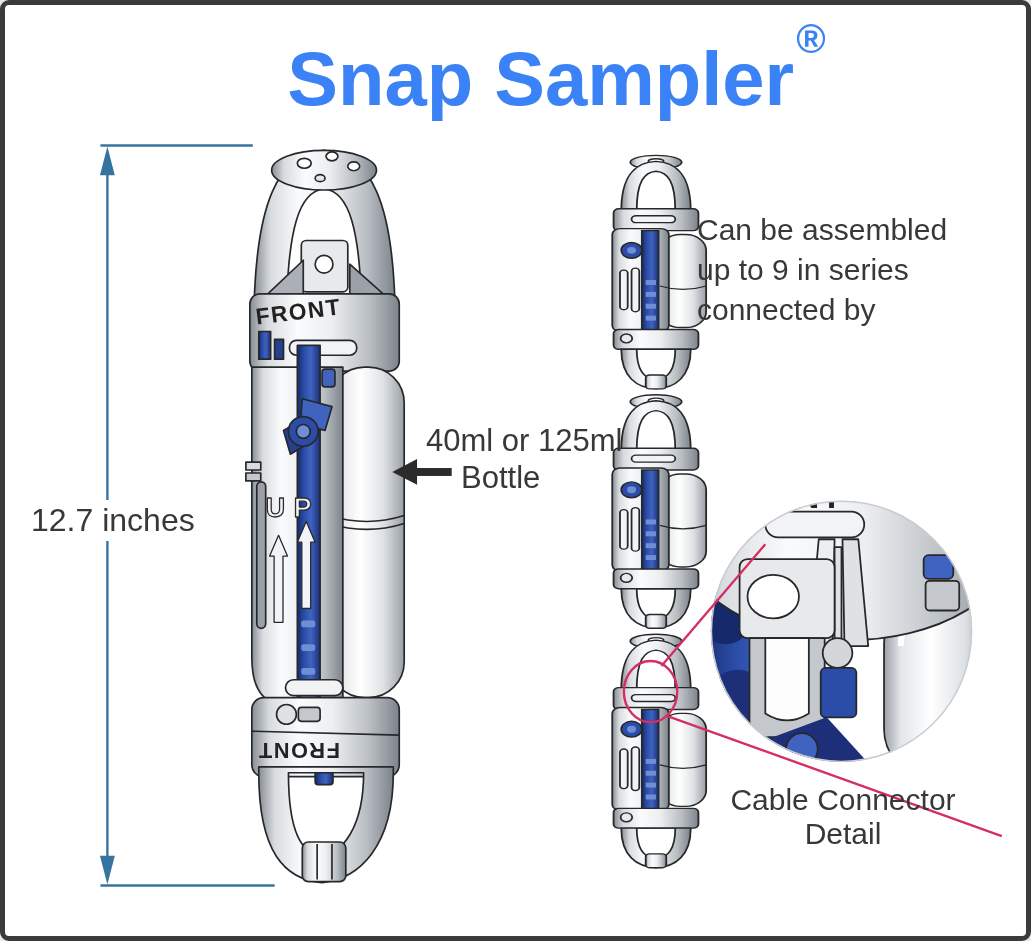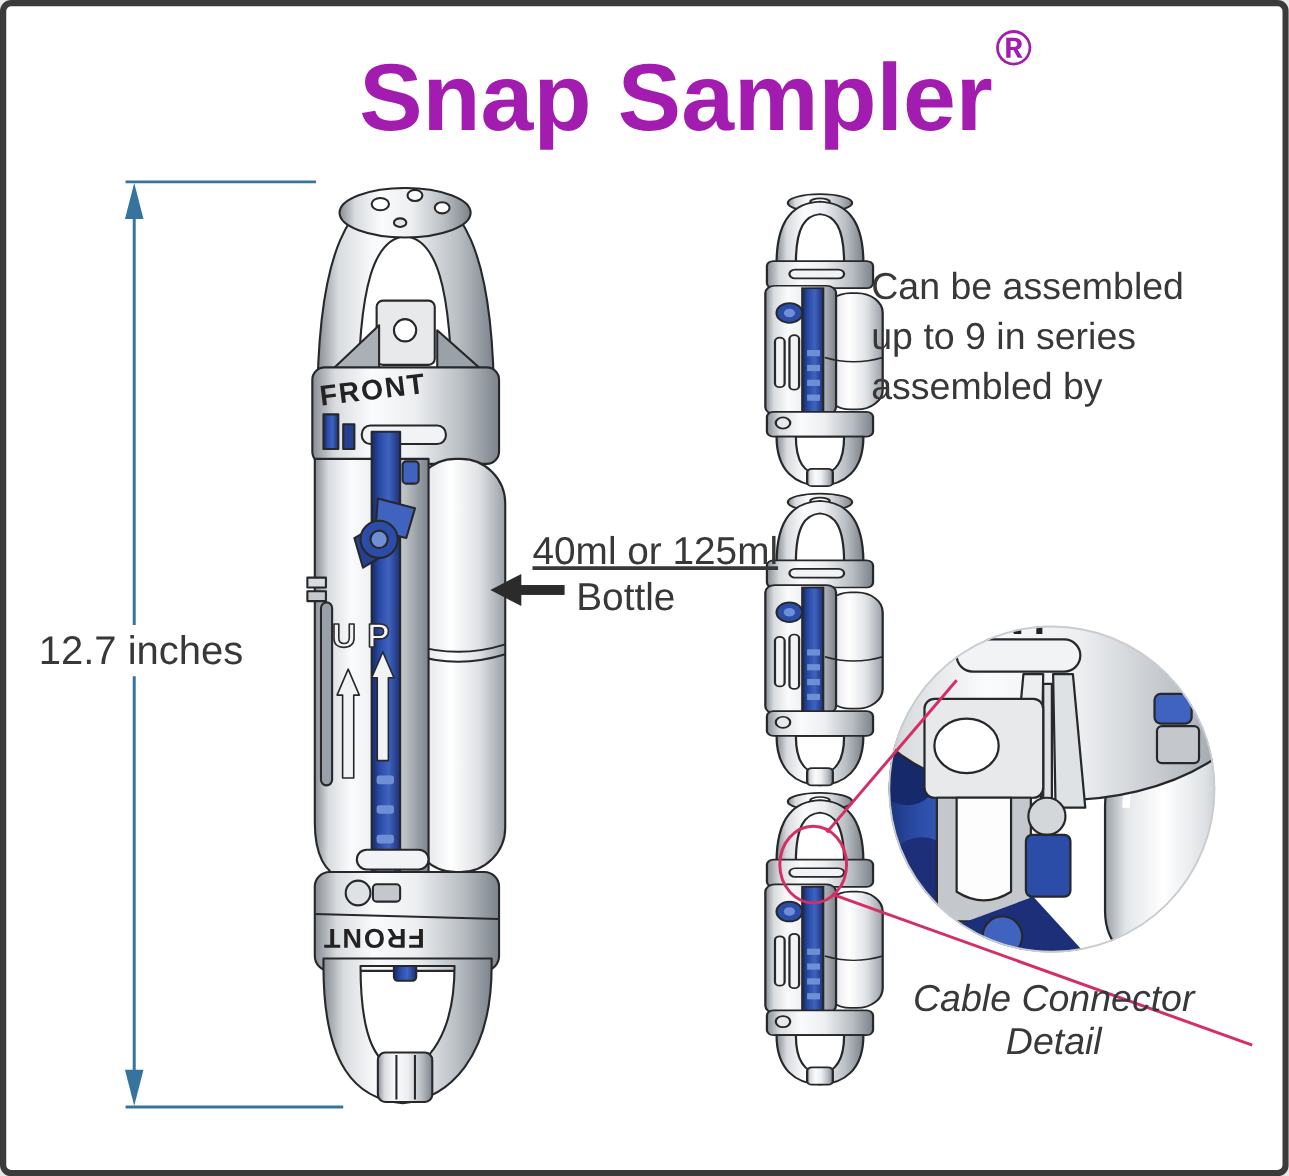--- a/index.html
+++ b/index.html
@@ -11,41 +11,41 @@
     border:5px solid #3b3b3b;
     border-radius:9px;
     overflow:hidden;
     font-family:"Liberation Sans", sans-serif;
     color:#383838;
   }
   .art{position:absolute;left:0;top:0;width:100%;height:100%;}
   .title{
     position:absolute;top:30px;left:80px;right:0;
     margin:0;text-align:center;
-    font-size:76px;font-weight:bold;color:#a21caf;
+    font-size:76px;font-weight:bold;color:#3b82f6;
     letter-spacing:0px;white-space:nowrap;
   }
   .title sup{font-size:40px;position:relative;top:-26px;left:2px;}
   .dim-label{
     position:absolute;left:26px;top:495px;
     font-size:32px;background:#ffffff;padding:2px 6px 2px 0;
     white-space:nowrap;
   }
-  .bottle-label1{position:absolute;left:421px;top:418px;font-size:31px;white-space:nowrap;text-decoration:underline;}
+  .bottle-label1{position:absolute;left:421px;top:418px;font-size:31px;white-space:nowrap;}
   .bottle-label2{position:absolute;left:456px;top:455px;font-size:31px;white-space:nowrap;}
   .series-note{
     position:absolute;left:692px;top:205px;width:310px;
     text-align:left;font-size:30px;line-height:40px;
   }
   .series-note span{display:block;}
   .detail-label{
     position:absolute;left:700px;top:778px;width:276px;
     text-align:center;font-size:30px;line-height:34px;
   }
-  .detail-label span{display:block;font-style:italic;}
+  .detail-label span{display:block;}
   .credit{
     position:absolute;right:16px;top:899px;
     font-size:23px;white-space:nowrap;
   }
 </style>
 </head>
 <body>
 
 <div class="frame">
 
@@ -220,21 +220,21 @@
   <h1 class="title"><span>Snap Sampler</span><sup>®</sup></h1>
 
   <div class="dim-label">12.7 inches</div>
 
   <div class="bottle-label1">40ml or 125ml</div>
   <div class="bottle-label2">Bottle</div>
 
   <div class="series-note">
     <span>Can be assembled</span>
     <span>up to 9 in series</span>
-    <span>assembled by</span>
+    <span>connected by</span>
   </div>
 
   <div class="detail-label">
     <span>Cable Connector</span>
     <span>Detail</span>
   </div>
 
 </div>
 
 </body></html>

